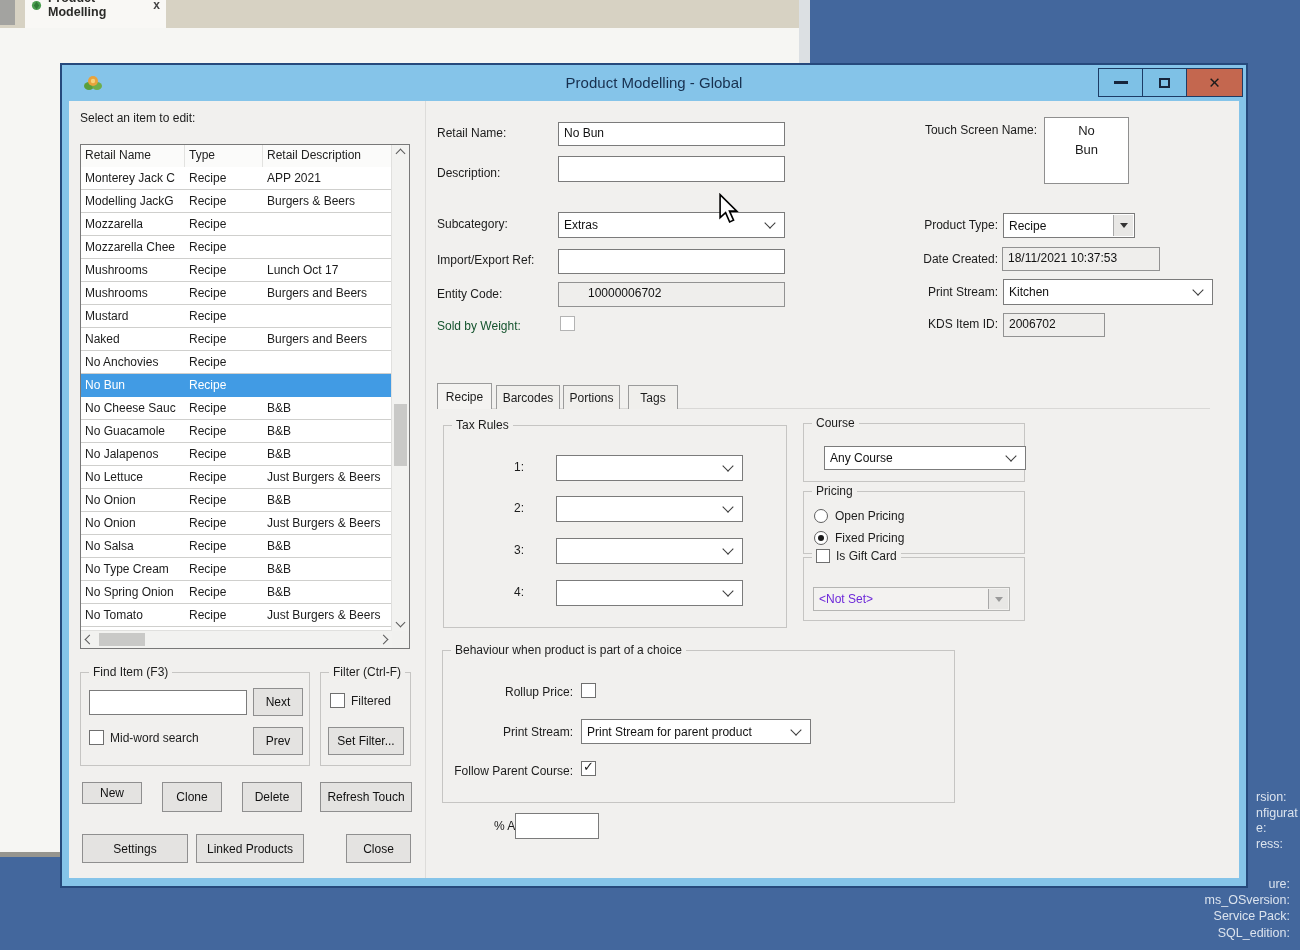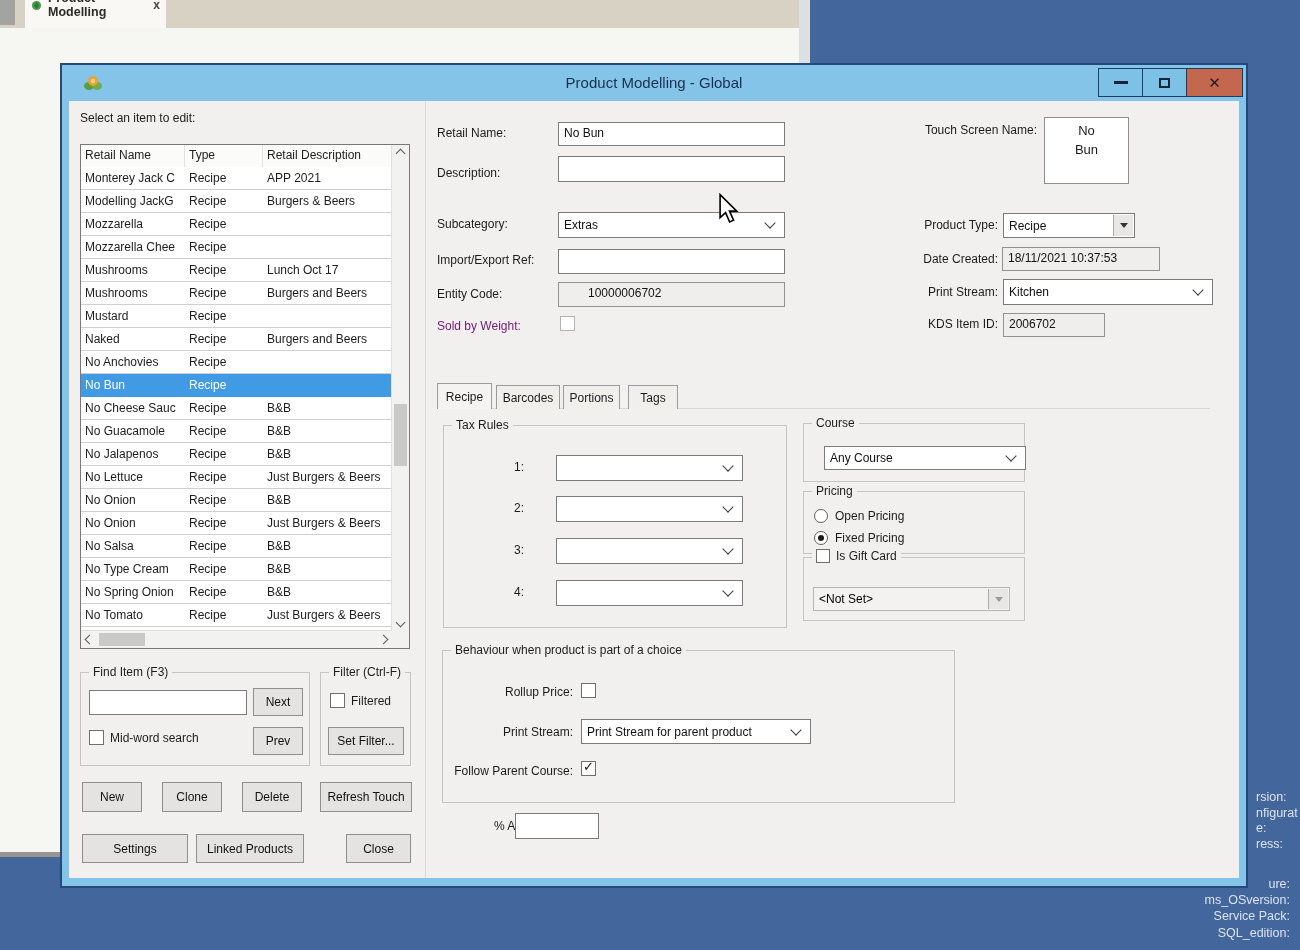--- a/index.html
+++ b/index.html
@@ -36,21 +36,21 @@
           margin-left:-1px;display:flex;align-items:center;justify-content:center;}
   .winbtn.close{width:57px;background:#c4674f;font-size:15px;font-weight:bold;color:#1c1c1c;}
   .glyph-min{width:14px;height:3px;background:#16253c;}
   .glyph-max{width:11px;height:10px;border:2px solid #16253c;box-sizing:border-box;background:transparent;}
 
   .content{position:absolute;left:7px;right:7px;top:36px;bottom:8px;background:#f1f0ee;}
   .vdivider{position:absolute;left:356px;top:0;bottom:0;width:1px;background:#dddcda;}
 
   .lbl{position:absolute;font-size:12px;color:#1c1c1c;white-space:nowrap;}
   .lbl.right{text-align:right;}
-  .lbl.dis{color:#701a75;}
+  .lbl.dis{color:#14532d;}
 
   .inp{position:absolute;background:#fff;border:1px solid #7b7b7b;box-sizing:border-box;
        font-size:12px;padding:3px 5px;color:#111;overflow:hidden;white-space:nowrap;}
   .inp.ro{background:#efeeec;border-color:#929292;}
   .touchbox{position:absolute;background:#fff;border:1px solid #8f8f8f;box-sizing:border-box;
        font-size:13px;text-align:center;padding-top:4px;white-space:pre-line;line-height:1.45;}
 
   .combo{position:absolute;background:#fff;border:1px solid #7b7b7b;box-sizing:border-box;
        font-size:12px;color:#111;}
   .combo .cval{position:absolute;left:5px;top:50%;transform:translateY(-50%);white-space:nowrap;}
@@ -59,21 +59,21 @@
   .chev.down{transform:rotate(45deg);}
   .chev.up{transform:rotate(225deg);}
   .chev.left{transform:rotate(135deg);}
   .chev.right{transform:rotate(-45deg);}
   .combo .chev{right:10px;top:50%;margin-top:-6px;}
   .combo.classic .dbtn{position:absolute;right:1px;top:1px;bottom:1px;width:19px;background:#e8e7e5;
         border-left:1px solid #a8a8a8;display:flex;align-items:center;justify-content:center;}
   .tri{width:0;height:0;border-left:4px solid transparent;border-right:4px solid transparent;
         border-top:5px solid #333;}
   .combo.disabled{background:#f3f2f0;color:#8f8f8f;border-color:#b5b5b3;}
-  .combo.disabled .cval{color:#000000;}
+  .combo.disabled .cval{color:#6d28d9;}
   .combo.disabled .tri{border-top-color:#9a9a9a;}
 
   .btn{position:absolute;background:#e4e3e1;border:1px solid #8f8f8f;box-sizing:border-box;
        font-size:12px;color:#111;display:flex;align-items:center;justify-content:center;}
 
   .grp{position:absolute;border:1px solid #c6c5c3;box-sizing:border-box;}
   .gtitle{position:absolute;top:-8px;left:8px;background:#f1f0ee;padding:0 4px;font-size:12px;
        color:#1c1c1c;white-space:nowrap;}
   .gift-title{position:absolute;top:-9px;left:8px;background:#f1f0ee;padding:0 4px;display:flex;
        gap:6px;align-items:center;}
@@ -319,21 +319,21 @@
         <div class="btn" style="left:172px;top:54px;width:50px;height:28px;">Prev</div>
       </div>
 
       <div class="grp" style="left:251px;top:571px;width:91px;height:94px;">
         <div class="gtitle">Filter (Ctrl-F)</div>
         <div class="cb" style="left:9px;top:20px;"></div>
         <div class="lbl" style="left:30px;top:21px;">Filtered</div>
         <div class="btn" style="left:7px;top:54px;width:76px;height:28px;">Set Filter...</div>
       </div>
 
-      <div class="btn" style="left:13px;top:681px;width:60px;height:30px;">New</div>
+      <div class="btn" style="left:13px;top:681px;width:60px;height:22px;">New</div>
       <div class="btn" style="left:93px;top:681px;width:60px;height:30px;">Clone</div>
       <div class="btn" style="left:173px;top:681px;width:60px;height:30px;">Delete</div>
       <div class="btn" style="left:251px;top:681px;width:92px;height:30px;">Refresh Touch</div>
       <div class="btn" style="left:13px;top:733px;width:106px;height:29px;">Settings</div>
       <div class="btn" style="left:127px;top:733px;width:108px;height:29px;">Linked Products</div>
       <div class="btn" style="left:277px;top:733px;width:65px;height:29px;">Close</div>
 
       <div class="lbl" style="left:368px;top:25px;">Retail Name:</div>
       <div class="inp" style="left:489px;top:21px;width:227px;height:24px;">No Bun</div>
 

